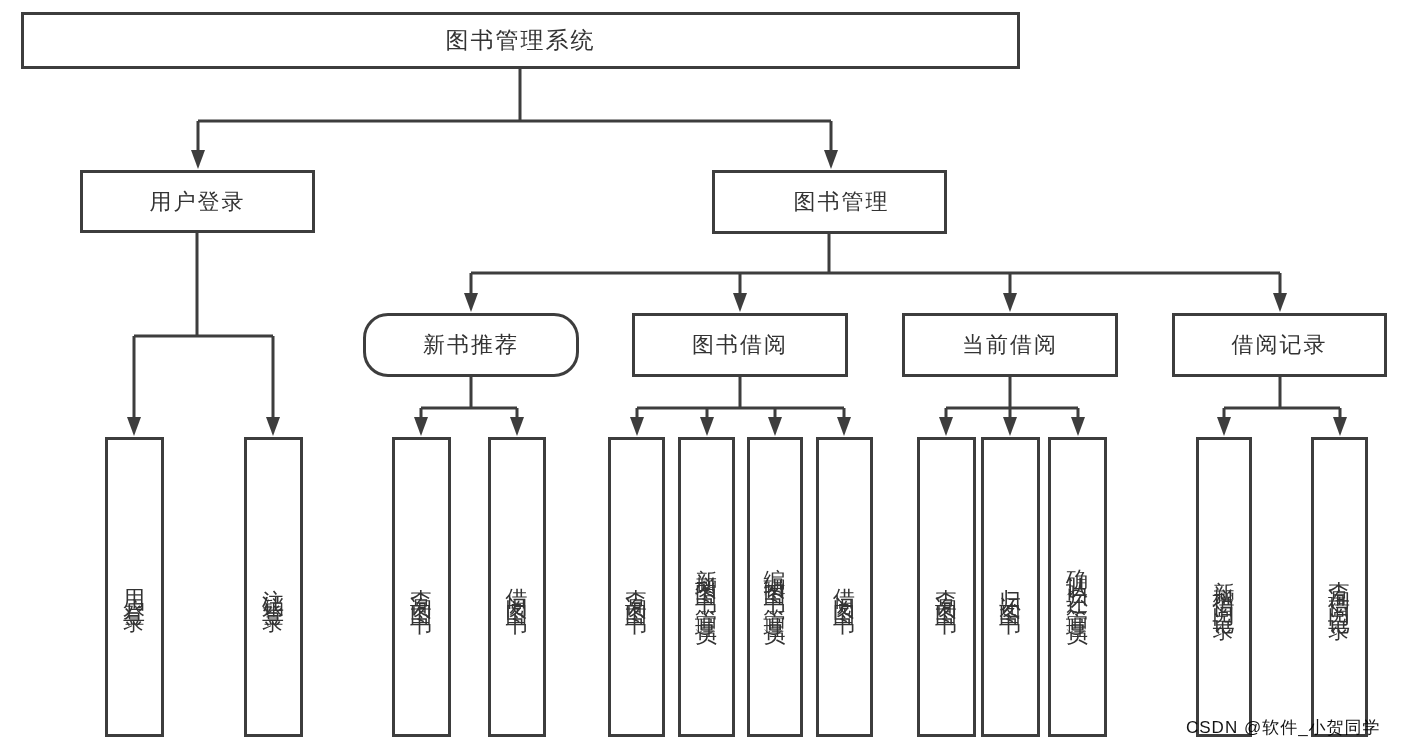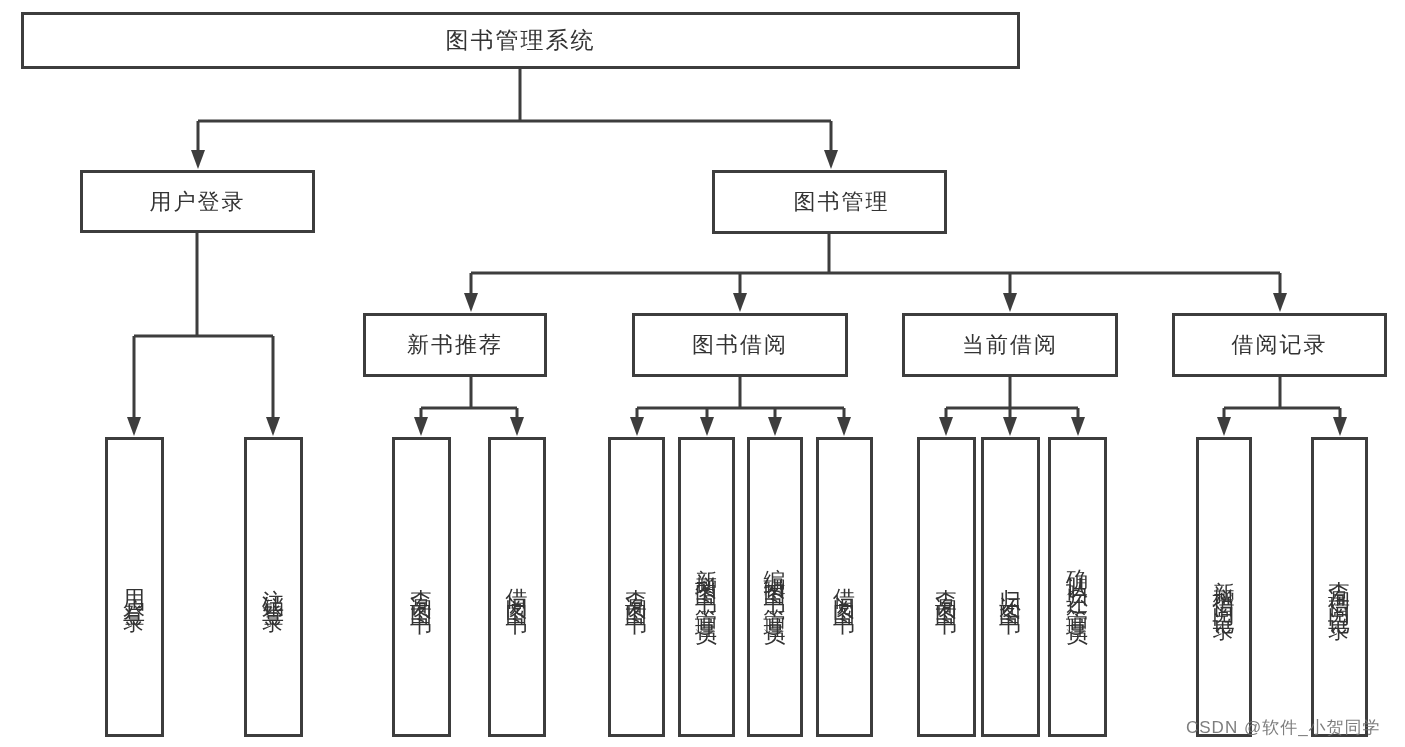--- a/index.html
+++ b/index.html
@@ -48,21 +48,21 @@
     line-height: 1.05;
     letter-spacing: 8px;
     color: #333333;
   }
 
   .watermark {
     position: absolute;
     left: 1186px;
     top: 716px;
     font-size: 17px;
-    color: #737373;
+    color: #000000;
     opacity: 0.92;
     white-space: nowrap;
     z-index: 5;
     letter-spacing: 1px;
   }
 </style>
 </head>
 <body>
 
 <div id="canvas">
@@ -103,21 +103,21 @@
     <span>图书管理系统</span>
   </div>
 
   <div class="box hbox" style="left:80px; top:170px; width:235px; height:63px;">
     <span>用户登录</span>
   </div>
   <div class="box hbox" style="left:712px; top:170px; width:235px; height:64px;padding-left:24px;">
     <span>图书管理</span>
   </div>
 
-  <div class="box hbox" style="left:363px; top:313px; width:184px; height:64px;">
+  <div class="box hbox" style="left:363px; top:313px; width:216px; height:64px;border-radius:25px;">
     <span>新书推荐</span>
   </div>
   <div class="box hbox" style="left:902px; top:313px; width:216px; height:64px;">
     <span>当前借阅</span>
   </div>
   <div class="box hbox" style="left:632px; top:313px; width:216px; height:64px;">
     <span>图书借阅</span>
   </div>
   <div class="box hbox" style="left:1172px; top:313px; width:215px; height:64px;">
     <span>借阅记录</span>

